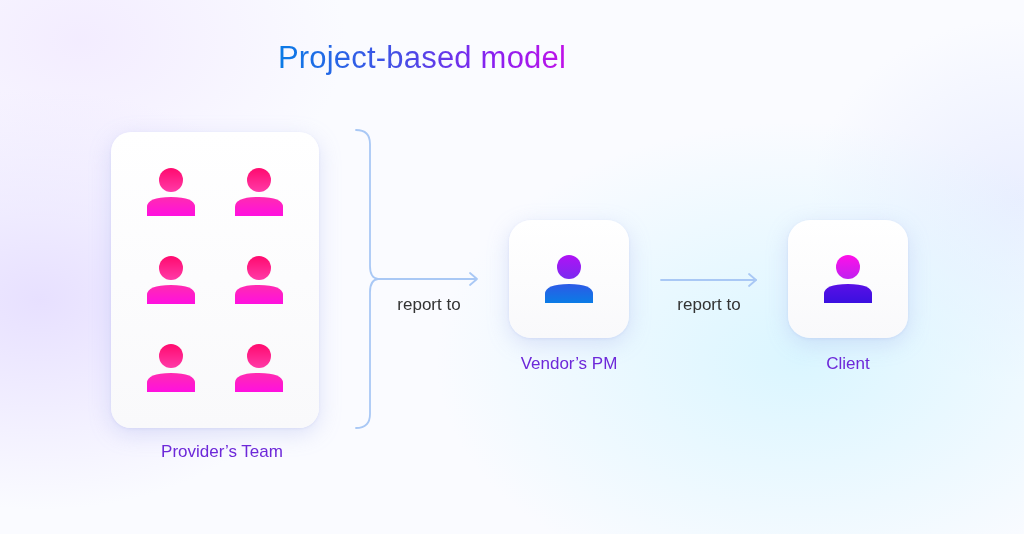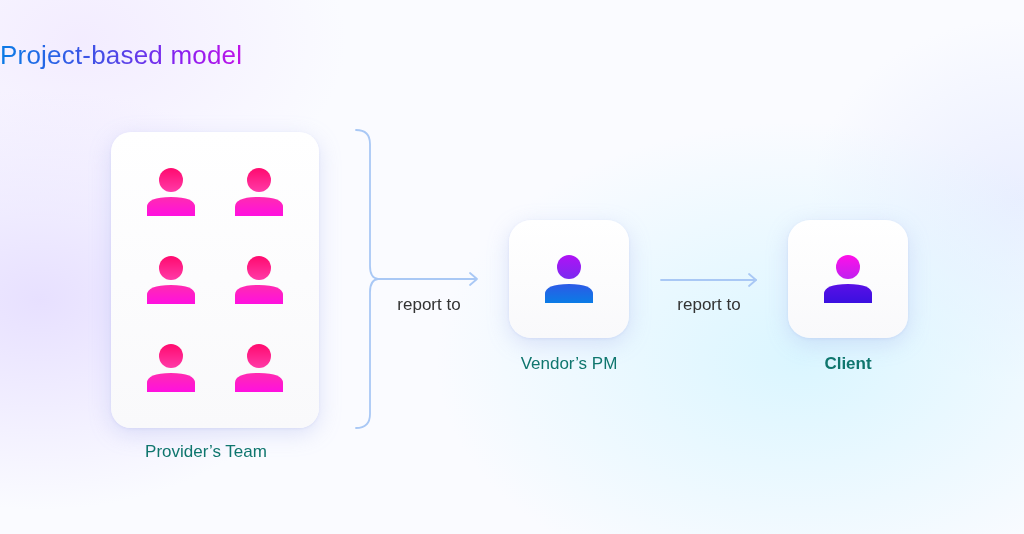--- a/index.html
+++ b/index.html
@@ -7,39 +7,39 @@
       width: 1024px; height: 534px; overflow: hidden; position: relative;
       font-family: "Liberation Sans", "DejaVu Sans", sans-serif;
       background:
         radial-gradient(ellipse 420px 300px at 40px 300px, rgba(225,215,255,0.75), rgba(225,215,255,0) 70%),
         radial-gradient(ellipse 380px 260px at 80px 40px, rgba(240,230,255,0.7), rgba(240,230,255,0) 70%),
         radial-gradient(ellipse 520px 340px at 800px 360px, rgba(215,245,255,0.9), rgba(215,245,255,0) 70%),
         radial-gradient(ellipse 300px 260px at 1020px 200px, rgba(230,235,255,0.8), rgba(230,235,255,0) 70%),
         #fafbff;
     }
     .title {
-      position: absolute; left: 0; width: 844px; top: 40px; text-align: left;
-      font-size: 26px; font-weight: normal; letter-spacing: 0.2px;
+      position: absolute; left: 0; width: 844px; top: 40px; text-align: center;
+      font-size: 31px; font-weight: normal; letter-spacing: 0.2px;
       margin: 0;
     }
     .title span {
       background: linear-gradient(90deg, #0a7be6 0%, #4a4ae6 45%, #8a1ff0 75%, #c012e8 100%);
       -webkit-background-clip: text; background-clip: text; color: transparent;
     }
     .card {
       position: absolute; background: linear-gradient(180deg, #ffffff 0%, #f9f9fb 100%);
       border-radius: 20px;
       box-shadow: 0 6px 22px rgba(150,160,230,0.28), 0 1px 3px rgba(150,160,230,0.18);
     }
     .team-card { left: 111px; top: 132px; width: 208px; height: 296px; }
     .pm-card { left: 509px; top: 220px; width: 120px; height: 118px; border-radius: 22px; }
     .client-card { left: 788px; top: 220px; width: 120px; height: 118px; border-radius: 22px; }
     .person { position: absolute; width: 48px; height: 50px; }
     .label {
-      position: absolute; font-size: 17px; color: #0f766e; text-align: center; white-space: nowrap;
+      position: absolute; font-size: 17px; color: #6d28d9; text-align: center; white-space: nowrap;
     }
     .edge-label { font-size: 17px; color: #333; }
     svg { display: block; }
   </style>
 </head>
 <body>
 
 <h1 class="title"><span>Project-based model</span></h1>
 
 <svg width="0" height="0" style="position:absolute">
@@ -90,21 +90,21 @@
   </svg>
   <svg class="person" style="left:36px; top:212px;" viewBox="0 0 48 50">
     <circle cx="24" cy="12" r="12" fill="url(#gTeamHead)"></circle>
     <path d="M0 48 L0 39 Q0 29 24 29 Q48 29 48 39 L48 48 Z" fill="url(#gTeamBody)"></path>
   </svg>
   <svg class="person" style="left:124px; top:212px;" viewBox="0 0 48 50">
     <circle cx="24" cy="12" r="12" fill="url(#gTeamHead)"></circle>
     <path d="M0 48 L0 39 Q0 29 24 29 Q48 29 48 39 L48 48 Z" fill="url(#gTeamBody)"></path>
   </svg>
 </div>
-<div class="label" style="left:102px; width:208px; top:442px;">Provider’s Team</div>
+<div class="label" style="left:118px; width:208px; top:442px;">Provider’s Team</div>
 
 <svg style="position:absolute; left:352px; top:128px;" width="132" height="304" viewBox="0 0 132 304">
   <path d="M4 2 Q18 2 18 16 L18 138 Q18 150 26 151 L124 151" fill="none" stroke="#a9c8f5" stroke-width="1.8" stroke-linecap="round"></path>
   <path d="M26 151 Q18 152 18 164 L18 286 Q18 300 4 300" fill="none" stroke="#a9c8f5" stroke-width="1.8" stroke-linecap="round"></path>
   <path d="M118 145 L125 151 L118 157" fill="none" stroke="#a9c8f5" stroke-width="1.8" stroke-linecap="round" stroke-linejoin="round"></path>
 </svg>
 <div class="label edge-label" style="left:380px; width:98px; top:295px;">report to</div>
 
 <div class="card pm-card">
   <svg class="person" style="left:36px; top:35px;" viewBox="0 0 48 50">
@@ -119,13 +119,13 @@
   <path d="M91 2 L98 8 L91 14" fill="none" stroke="#a9c8f5" stroke-width="1.8" stroke-linecap="round" stroke-linejoin="round"></path>
 </svg>
 <div class="label edge-label" style="left:660px; width:98px; top:295px;">report to</div>
 
 <div class="card client-card">
   <svg class="person" style="left:36px; top:35px;" viewBox="0 0 48 50">
     <circle cx="24" cy="12" r="12" fill="url(#gClHead)"></circle>
     <path d="M0 48 L0 39 Q0 29 24 29 Q48 29 48 39 L48 48 Z" fill="url(#gClBody)"></path>
   </svg>
 </div>
-<div class="label" style="left:768px; width:160px; top:354px;font-weight:bold;">Client</div>
+<div class="label" style="left:768px; width:160px; top:354px;">Client</div>
 
 </body></html>

